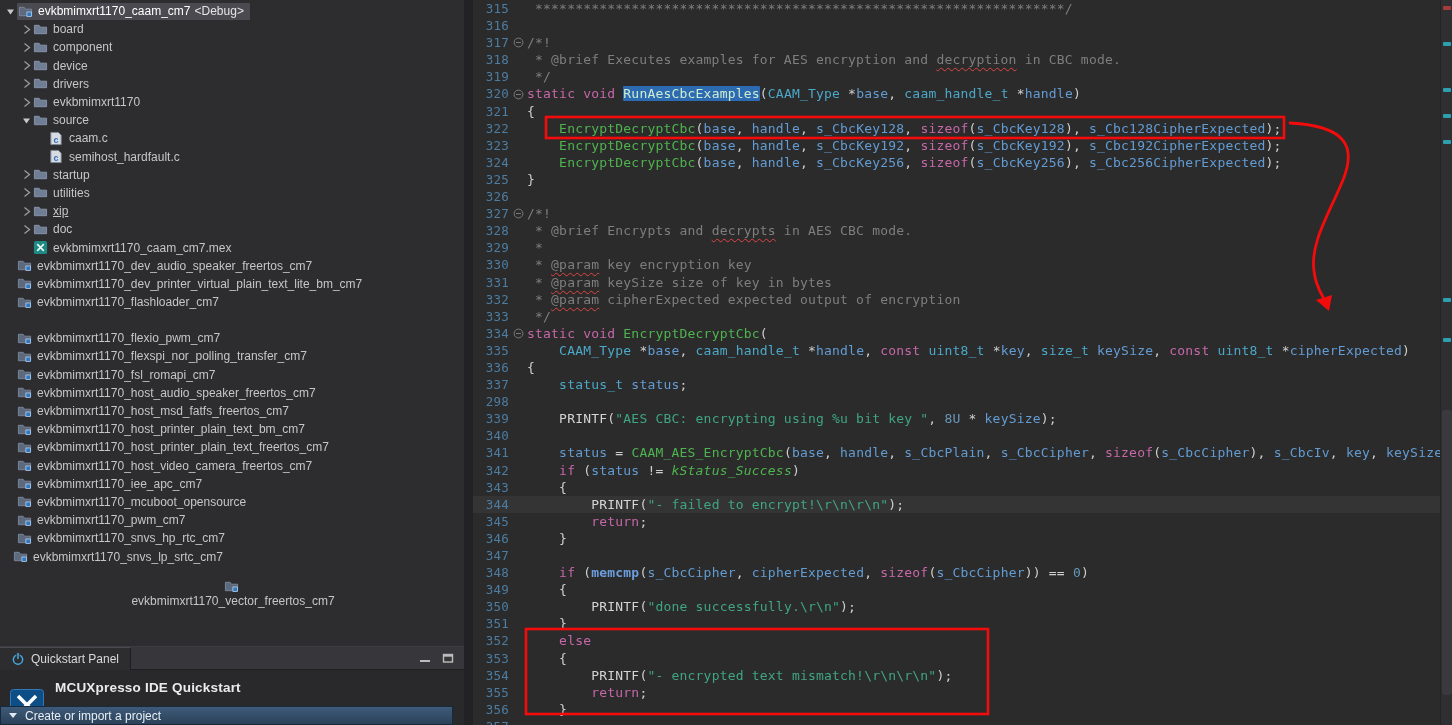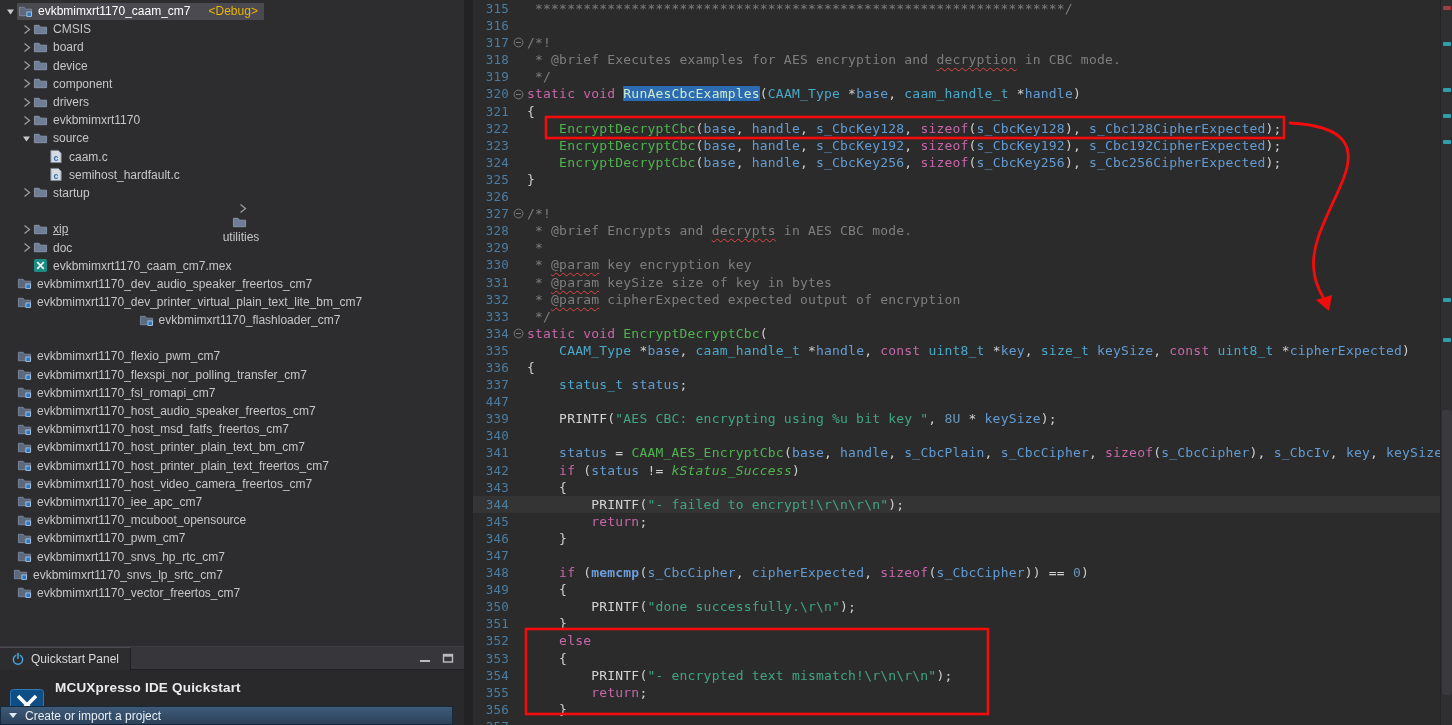--- a/index.html
+++ b/index.html
@@ -9,21 +9,21 @@
   
   .explorer{position:absolute;left:0;top:0;width:464px;height:725px;background:#2d2d30;overflow:hidden}
   .sash{position:absolute;left:464px;top:0;width:9px;height:725px;background:#222224}
   #tree{position:absolute;left:0;top:2px;width:100%}
   .trow{display:flex;align-items:center;height:18.2px;font-size:12px;color:#c6c6c6;white-space:nowrap;cursor:default}
   .trow .arrow{width:13px;height:13px;display:inline-flex;align-items:center;justify-content:center;flex:none}
   .ticon{width:17px;height:15px;display:inline-flex;align-items:center;margin-right:3px;flex:none}
   .tlabel{padding-right:2px}
   .selband{display:inline-flex;align-items:center;background:#4a4a50;border-radius:1px;padding:1px 6px 1px 1px}
   .selband .tlabel{color:#ffffff}
-  .tsuffix{color:#eab308;margin-left:16px}
+  .tsuffix{color:#e5e5e5;margin-left:2px}
 
   
   .quickstart{position:absolute;left:0;bottom:0;width:464px;height:79px;background:#29292c;border-top:1px solid #3c3c41}
   .qs-tabbar{height:23px;background:#37373b;display:flex;align-items:center;justify-content:space-between;border-bottom:1px solid #1f1f21}
   .qs-tab{display:inline-flex;align-items:center;gap:6px;height:23px;padding:0 11px;background:#2d2d30;border-right:1px solid #1f1f21;border-top:1px solid #4a4a50;font-size:12px;color:#d9d9d9}
   .qs-winbtns{display:inline-flex;align-items:center;gap:10px;padding-right:10px}
   .qs-winbtns span{display:inline-flex;width:13px;height:13px;align-items:center;justify-content:center;cursor:pointer}
   .qs-body{display:flex;align-items:center;gap:11px;padding:10px 10px 6px 10px}
   .qs-title{font-size:13.5px;font-weight:bold;color:#ebebeb;letter-spacing:.2px}
   .qs-sub{font-size:13px;color:#c9c9c9;margin-top:22px}
@@ -88,60 +88,47 @@
           <span class="arrow">
             <svg width="13" height="13" viewBox="0 0 13 13">
               <path d="M4.5 2.5 L9.5 6.5 L4.5 10.5" fill="none" stroke="#9b9b9b" stroke-width="1.3"></path>
             </svg>
           </span>
           <span class="ticon">
             <svg width="15" height="15" viewBox="0 0 16 16">
               <path d="M1.5 3.5 h5 l1.5 2 h6.5 v7 h-13 z" fill="#707e95" stroke="#93a1b8" stroke-width="0.8"></path>
             </svg>
           </span>
-          <span class="tlabel">CMSIS</span>
-        </div>
-        <div class="trow" style="padding-left: 20px;">
-          <span class="arrow">
-            <svg width="13" height="13" viewBox="0 0 13 13">
-              <path d="M4.5 2.5 L9.5 6.5 L4.5 10.5" fill="none" stroke="#9b9b9b" stroke-width="1.3"></path>
-            </svg>
-          </span>
-          <span class="ticon">
-            <svg width="15" height="15" viewBox="0 0 16 16">
-              <path d="M1.5 3.5 h5 l1.5 2 h6.5 v7 h-13 z" fill="#707e95" stroke="#93a1b8" stroke-width="0.8"></path>
-            </svg>
-          </span>
           <span class="tlabel">board</span>
         </div>
         <div class="trow" style="padding-left: 20px;">
           <span class="arrow">
             <svg width="13" height="13" viewBox="0 0 13 13">
               <path d="M4.5 2.5 L9.5 6.5 L4.5 10.5" fill="none" stroke="#9b9b9b" stroke-width="1.3"></path>
             </svg>
           </span>
           <span class="ticon">
             <svg width="15" height="15" viewBox="0 0 16 16">
               <path d="M1.5 3.5 h5 l1.5 2 h6.5 v7 h-13 z" fill="#707e95" stroke="#93a1b8" stroke-width="0.8"></path>
             </svg>
           </span>
+          <span class="tlabel">component</span>
+        </div>
+        <div class="trow" style="padding-left: 20px;">
+          <span class="arrow">
+            <svg width="13" height="13" viewBox="0 0 13 13">
+              <path d="M4.5 2.5 L9.5 6.5 L4.5 10.5" fill="none" stroke="#9b9b9b" stroke-width="1.3"></path>
+            </svg>
+          </span>
+          <span class="ticon">
+            <svg width="15" height="15" viewBox="0 0 16 16">
+              <path d="M1.5 3.5 h5 l1.5 2 h6.5 v7 h-13 z" fill="#707e95" stroke="#93a1b8" stroke-width="0.8"></path>
+            </svg>
+          </span>
           <span class="tlabel">device</span>
-        </div>
-        <div class="trow" style="padding-left: 20px;">
-          <span class="arrow">
-            <svg width="13" height="13" viewBox="0 0 13 13">
-              <path d="M4.5 2.5 L9.5 6.5 L4.5 10.5" fill="none" stroke="#9b9b9b" stroke-width="1.3"></path>
-            </svg>
-          </span>
-          <span class="ticon">
-            <svg width="15" height="15" viewBox="0 0 16 16">
-              <path d="M1.5 3.5 h5 l1.5 2 h6.5 v7 h-13 z" fill="#707e95" stroke="#93a1b8" stroke-width="0.8"></path>
-            </svg>
-          </span>
-          <span class="tlabel">component</span>
         </div>
         <div class="trow" style="padding-left: 20px;">
           <span class="arrow">
             <svg width="13" height="13" viewBox="0 0 13 13">
               <path d="M4.5 2.5 L9.5 6.5 L4.5 10.5" fill="none" stroke="#9b9b9b" stroke-width="1.3"></path>
             </svg>
           </span>
           <span class="ticon">
             <svg width="15" height="15" viewBox="0 0 16 16">
               <path d="M1.5 3.5 h5 l1.5 2 h6.5 v7 h-13 z" fill="#707e95" stroke="#93a1b8" stroke-width="0.8"></path>
@@ -201,21 +188,21 @@
               <path d="M4.5 2.5 L9.5 6.5 L4.5 10.5" fill="none" stroke="#9b9b9b" stroke-width="1.3"></path>
             </svg>
           </span>
           <span class="ticon">
             <svg width="15" height="15" viewBox="0 0 16 16">
               <path d="M1.5 3.5 h5 l1.5 2 h6.5 v7 h-13 z" fill="#707e95" stroke="#93a1b8" stroke-width="0.8"></path>
             </svg>
           </span>
           <span class="tlabel">startup</span>
         </div>
-        <div class="trow" style="padding-left: 20px; flex-direction: column;">
+        <div class="trow" style="padding-left: 20px;">
           <span class="arrow">
             <svg width="13" height="13" viewBox="0 0 13 13">
               <path d="M4.5 2.5 L9.5 6.5 L4.5 10.5" fill="none" stroke="#9b9b9b" stroke-width="1.3"></path>
             </svg>
           </span>
           <span class="ticon">
             <svg width="15" height="15" viewBox="0 0 16 16">
               <path d="M1.5 3.5 h5 l1.5 2 h6.5 v7 h-13 z" fill="#707e95" stroke="#93a1b8" stroke-width="0.8"></path>
             </svg>
           </span>
@@ -270,21 +257,21 @@
         <div class="trow" style="padding-left: 4px;">
           <span class="arrow"></span>
           <span class="ticon">
             <svg width="15" height="15" viewBox="0 0 16 16">
               <path d="M1.5 3.5 h5 l1.5 2 h6.5 v7 h-13 z" fill="#5d6a7e" stroke="#8593a9" stroke-width="0.8"></path>
               <rect x="9.5" y="8.5" width="5" height="5" fill="#2e79c2" stroke="#cfe3f5" stroke-width="0.7"></rect>
             </svg>
           </span>
           <span class="tlabel">evkbmimxrt1170_dev_printer_virtual_plain_text_lite_bm_cm7</span>
         </div>
-        <div class="trow" style="padding-left: 4px; justify-content: center;">
+        <div class="trow" style="padding-left: 4px;">
           <span class="arrow"></span>
           <span class="ticon">
             <svg width="15" height="15" viewBox="0 0 16 16">
               <path d="M1.5 3.5 h5 l1.5 2 h6.5 v7 h-13 z" fill="#5d6a7e" stroke="#8593a9" stroke-width="0.8"></path>
               <rect x="9.5" y="8.5" width="5" height="5" fill="#2e79c2" stroke="#cfe3f5" stroke-width="0.7"></rect>
             </svg>
           </span>
           <span class="tlabel">evkbmimxrt1170_flashloader_cm7</span>
         </div>
         <div class="trow" style="padding-left: 4px; margin-top: 18px;">
@@ -410,21 +397,21 @@
         <div class="trow" style="">
           <span class="arrow"></span>
           <span class="ticon">
             <svg width="15" height="15" viewBox="0 0 16 16">
               <path d="M1.5 3.5 h5 l1.5 2 h6.5 v7 h-13 z" fill="#5d6a7e" stroke="#8593a9" stroke-width="0.8"></path>
               <rect x="9.5" y="8.5" width="5" height="5" fill="#2e79c2" stroke="#cfe3f5" stroke-width="0.7"></rect>
             </svg>
           </span>
           <span class="tlabel">evkbmimxrt1170_snvs_lp_srtc_cm7</span>
         </div>
-        <div class="trow" style="padding-left: 4px;">
+        <div class="trow" style="padding-left: 4px; flex-direction: column;">
           <span class="arrow"></span>
           <span class="ticon">
             <svg width="15" height="15" viewBox="0 0 16 16">
               <path d="M1.5 3.5 h5 l1.5 2 h6.5 v7 h-13 z" fill="#5d6a7e" stroke="#8593a9" stroke-width="0.8"></path>
               <rect x="9.5" y="8.5" width="5" height="5" fill="#2e79c2" stroke="#cfe3f5" stroke-width="0.7"></rect>
             </svg>
           </span>
           <span class="tlabel">evkbmimxrt1170_vector_freertos_cm7</span>
         </div>
       </div>
@@ -511,21 +498,21 @@
         <div class="line"><span class="gut">331</span><span class="fold"></span><span class="toks"><span class="cm"> * </span><span class="cm sq">@param</span><span class="cm"> keySize size of key in bytes</span></span></div>
         <div class="line"><span class="gut">332</span><span class="fold"></span><span class="toks"><span class="cm"> * </span><span class="cm sq">@param</span><span class="cm"> cipherExpected expected output of encryption</span></span></div>
         <div class="line"><span class="gut">333</span><span class="fold"></span><span class="toks"><span class="cm"> */</span></span></div>
         <div class="line"><span class="gut">334</span><span class="fold"><svg width="11" height="11" viewBox="0 0 11 11">
               <circle cx="5.5" cy="5.5" r="4.4" fill="none" stroke="#7a7a7a"></circle>
               <line x1="3" y1="5.5" x2="8" y2="5.5" stroke="#7a7a7a"></line>
             </svg></span><span class="toks"><span class="kw">static</span><span class="pl"> </span><span class="kw">void</span><span class="pl"> </span><span class="fn">EncryptDecryptCbc</span><span class="pl">(</span></span></div>
         <div class="line"><span class="gut">335</span><span class="fold"></span><span class="toks"><span class="pl">    </span><span class="ty">CAAM_Type</span><span class="pl"> *</span><span class="var">base</span><span class="pl">, </span><span class="ty">caam_handle_t</span><span class="pl"> *</span><span class="var">handle</span><span class="pl">, </span><span class="kw">const</span><span class="pl"> </span><span class="ty">uint8_t</span><span class="pl"> *</span><span class="var">key</span><span class="pl">, </span><span class="ty">size_t</span><span class="pl"> </span><span class="var">keySize</span><span class="pl">, </span><span class="kw">const</span><span class="pl"> </span><span class="ty">uint8_t</span><span class="pl"> *</span><span class="var">cipherExpected</span><span class="pl">)</span></span></div>
         <div class="line"><span class="gut">336</span><span class="fold"></span><span class="toks"><span class="pl">{</span></span></div>
         <div class="line"><span class="gut">337</span><span class="fold"></span><span class="toks"><span class="pl">    </span><span class="ty">status_t</span><span class="pl"> </span><span class="var">status</span><span class="pl">;</span></span></div>
-        <div class="line"><span class="gut">447</span><span class="fold"></span><span class="toks"></span></div>
+        <div class="line"><span class="gut">298</span><span class="fold"></span><span class="toks"></span></div>
         <div class="line"><span class="gut">339</span><span class="fold"></span><span class="toks"><span class="pl">    </span><span class="mac">PRINTF</span><span class="pl">(</span><span class="str">"AES CBC: encrypting using %u bit key "</span><span class="pl">, </span><span class="num">8U</span><span class="pl"> * </span><span class="var">keySize</span><span class="pl">);</span></span></div>
         <div class="line"><span class="gut">340</span><span class="fold"></span><span class="toks"></span></div>
         <div class="line"><span class="gut">341</span><span class="fold"></span><span class="toks"><span class="pl">    </span><span class="var">status</span><span class="pl"> = </span><span class="fn">CAAM_AES_EncryptCbc</span><span class="pl">(</span><span class="var">base</span><span class="pl">, </span><span class="var">handle</span><span class="pl">, </span><span class="var">s_CbcPlain</span><span class="pl">, </span><span class="var">s_CbcCipher</span><span class="pl">, </span><span class="kw">sizeof</span><span class="pl">(</span><span class="var">s_CbcCipher</span><span class="pl">), </span><span class="var">s_CbcIv</span><span class="pl">, </span><span class="var">key</span><span class="pl">, </span><span class="var">keySize</span></span></div>
         <div class="line"><span class="gut">342</span><span class="fold"></span><span class="toks"><span class="pl">    </span><span class="kw">if</span><span class="pl"> (</span><span class="var">status</span><span class="pl"> != </span><span class="en">kStatus_Success</span><span class="pl">)</span></span></div>
         <div class="line"><span class="gut">343</span><span class="fold"></span><span class="toks"><span class="pl">    {</span></span></div>
         <div class="line cur"><span class="gut">344</span><span class="fold"></span><span class="toks"><span class="pl">        </span><span class="mac">PRINTF</span><span class="pl">(</span><span class="str">"- failed to encrypt!\r\n\r\n"</span><span class="pl">);</span></span></div>
         <div class="line"><span class="gut">345</span><span class="fold"></span><span class="toks"><span class="pl">        </span><span class="kw">return</span><span class="pl">;</span></span></div>
         <div class="line"><span class="gut">346</span><span class="fold"></span><span class="toks"><span class="pl">    }</span></span></div>
         <div class="line"><span class="gut">347</span><span class="fold"></span><span class="toks"></span></div>
         <div class="line"><span class="gut">348</span><span class="fold"></span><span class="toks"><span class="pl">    </span><span class="kw">if</span><span class="pl"> (</span><span class="fnb">memcmp</span><span class="pl">(</span><span class="var">s_CbcCipher</span><span class="pl">, </span><span class="var">cipherExpected</span><span class="pl">, </span><span class="kw">sizeof</span><span class="pl">(</span><span class="var">s_CbcCipher</span><span class="pl">)) == </span><span class="num">0</span><span class="pl">)</span></span></div>

